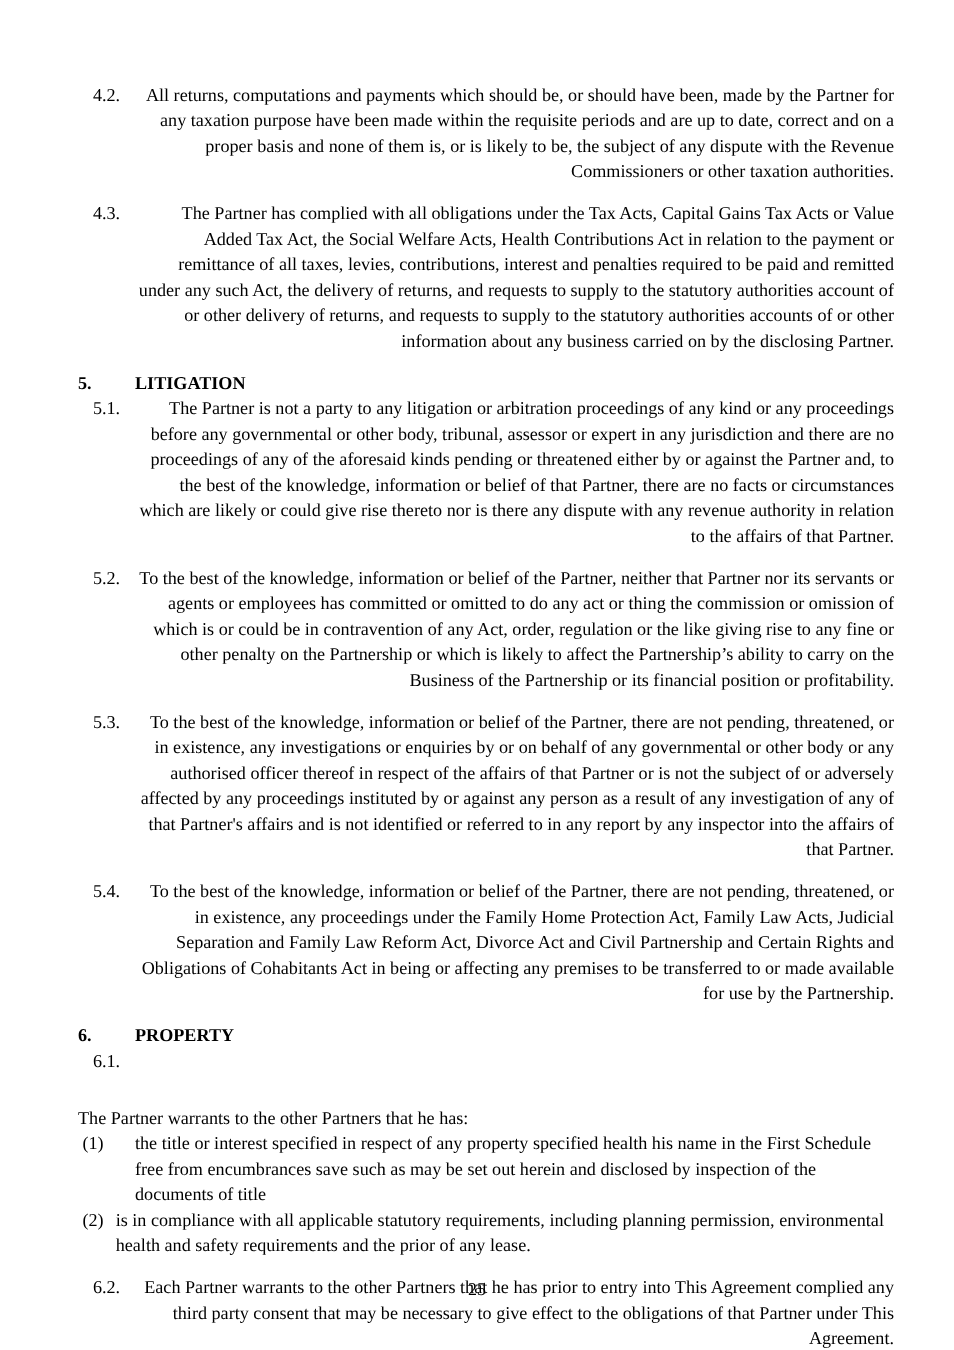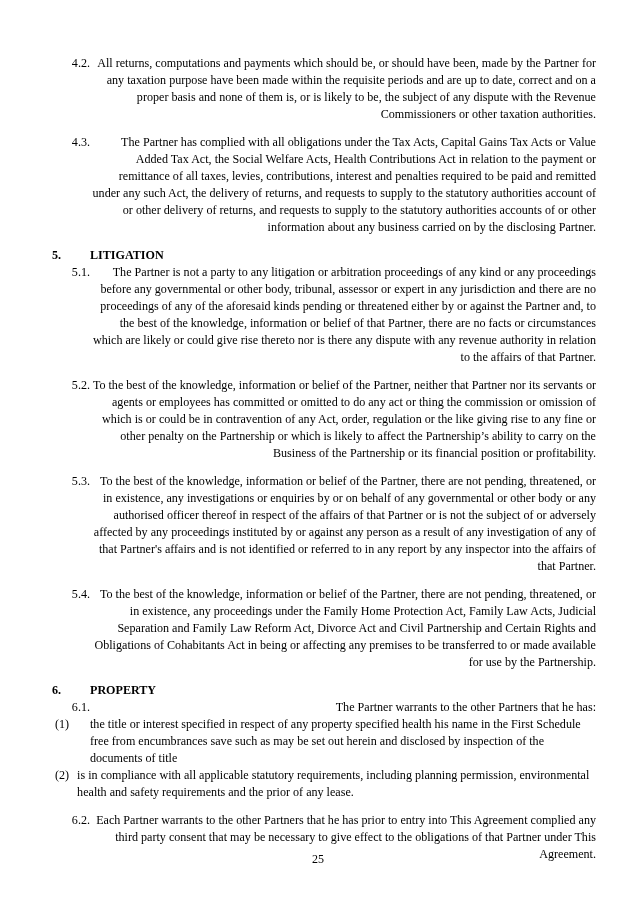--- a/index.html
+++ b/index.html
@@ -36,25 +36,26 @@
   
   .clause {
     display: flex;
     align-items: flex-start;
     margin-bottom: 11px;
     font-size: 12.1px;
     line-height: 17px;
   }
   .clause.tight {
     margin-bottom: 0;
+    flex-direction: column;
   }
   .clause .num {
     flex: 0 0 38px;
     width: 38px;
-    text-align: right;
+    text-align: center;
     white-space: nowrap;
   }
   .clause .body {
     flex: 1 1 auto;
     text-align: right;
   }
 
   
   .heading {
     display: flex;

